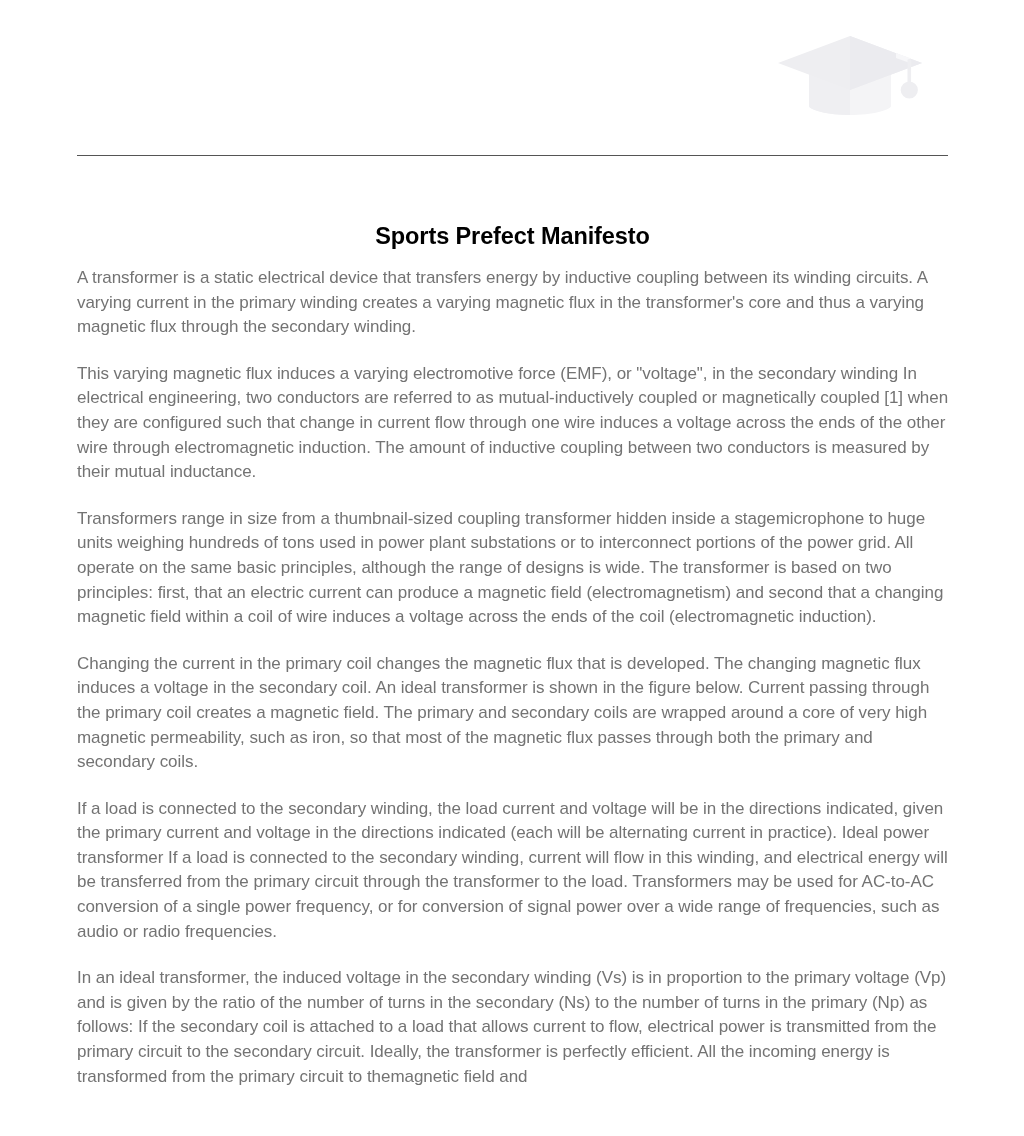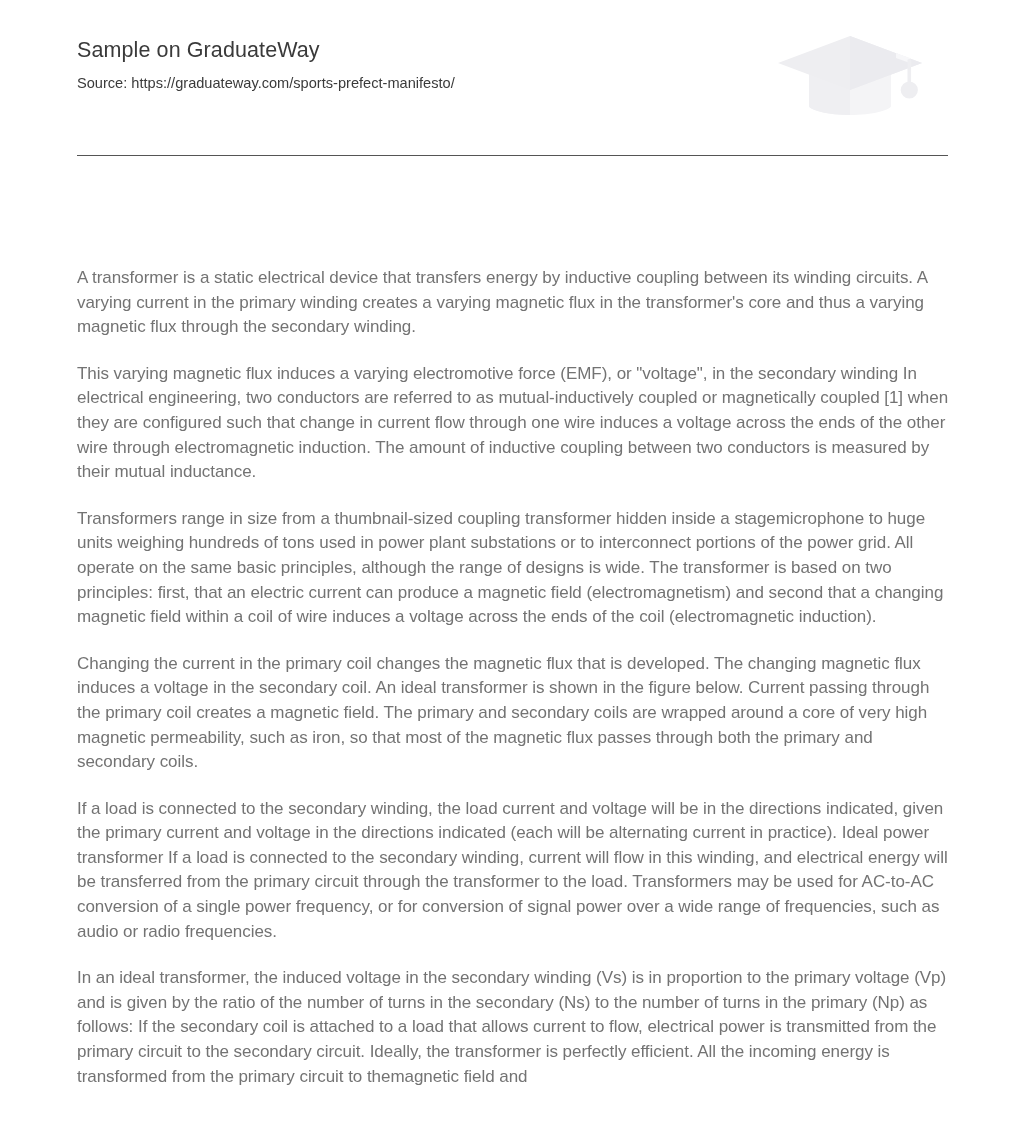--- a/index.html
+++ b/index.html
@@ -112,24 +112,20 @@
     margin-bottom: 16px;
   }
 </style>
 </head>
 <body>
 
 <div class="page">
 
   <div class="header">
 
-    <div class="brand-block">
-      <div class="brand-title">Sample on GraduateWay</div>
-      <div class="source-line">Source: https://graduateway.com/sports-prefect-manifesto/</div>
-    </div>
 
     <div class="logo-wrap">
       <svg viewBox="0 0 172 86" xmlns="http://www.w3.org/2000/svg" aria-hidden="true">
 
         <path d="M33 40 L33 74 C33 78 52 83 74 83 C96 83 115 78 115 74 L115 40 Z" fill="#f4f4f6"></path>
         <path d="M33 40 L74 55 L74 83 C52 83 33 78 33 74 Z" fill="#efeff2"></path>
 
         <path d="M74 4 L146 31 L74 58 L2 31 Z" fill="#eeeef1"></path>
         <path d="M74 4 L146 31 L74 58 Z" fill="#ebebef"></path>
 
@@ -137,20 +133,21 @@
         <rect x="131.5" y="27" width="3.6" height="26" rx="1.6" fill="#eeeef1"></rect>
 
         <circle cx="133.3" cy="58" r="8.6" fill="#eeeef1"></circle>
       </svg>
     </div>
 
   </div>
 
   <div class="divider"></div>
 
+  <h1 class="doc-title">Sports Prefect Manifesto</h1>
 
   <div class="body-content">
     <p>A transformer is a static electrical device that transfers energy by inductive coupling between its winding circuits. A varying current in the primary winding creates a varying magnetic flux in the transformer's core and thus a varying magnetic flux through the secondary winding.</p>
     <p>This varying magnetic flux induces a varying electromotive force (EMF), or "voltage", in the secondary winding In electrical engineering, two conductors are referred to as mutual-inductively coupled or magnetically coupled [1] when they are configured such that change in current flow through one wire induces a voltage across the ends of the other wire through electromagnetic induction. The amount of inductive coupling between two conductors is measured by their mutual inductance.</p>
     <p>Transformers range in size from a thumbnail-sized coupling transformer hidden inside a stagemicrophone to huge units weighing hundreds of tons used in power plant substations or to interconnect portions of the power grid. All operate on the same basic principles, although the range of designs is wide. The transformer is based on two principles: first, that an electric current can produce a magnetic field (electromagnetism) and second that a changing magnetic field within a coil of wire induces a voltage across the ends of the coil (electromagnetic induction).</p>
     <p>Changing the current in the primary coil changes the magnetic flux that is developed. The changing magnetic flux induces a voltage in the secondary coil. An ideal transformer is shown in the figure below. Current passing through the primary coil creates a magnetic field. The primary and secondary coils are wrapped around a core of very high magnetic permeability, such as iron, so that most of the magnetic flux passes through both the primary and secondary coils.</p>
     <p>If a load is connected to the secondary winding, the load current and voltage will be in the directions indicated, given the primary current and voltage in the directions indicated (each will be alternating current in practice). Ideal power transformer If a load is connected to the secondary winding, current will flow in this winding, and electrical energy will be transferred from the primary circuit through the transformer to the load. Transformers may be used for AC-to-AC conversion of a single power frequency, or for conversion of signal power over a wide range of frequencies, such as audio or radio frequencies.</p>
     <p>In an ideal transformer, the induced voltage in the secondary winding (Vs) is in proportion to the primary voltage (Vp) and is given by the ratio of the number of turns in the secondary (Ns) to the number of turns in the primary (Np) as follows: If the secondary coil is attached to a load that allows current to flow, electrical power is transmitted from the primary circuit to the secondary circuit. Ideally, the transformer is perfectly efficient. All the incoming energy is transformed from the primary circuit to themagnetic field and</p>
   </div>
 

